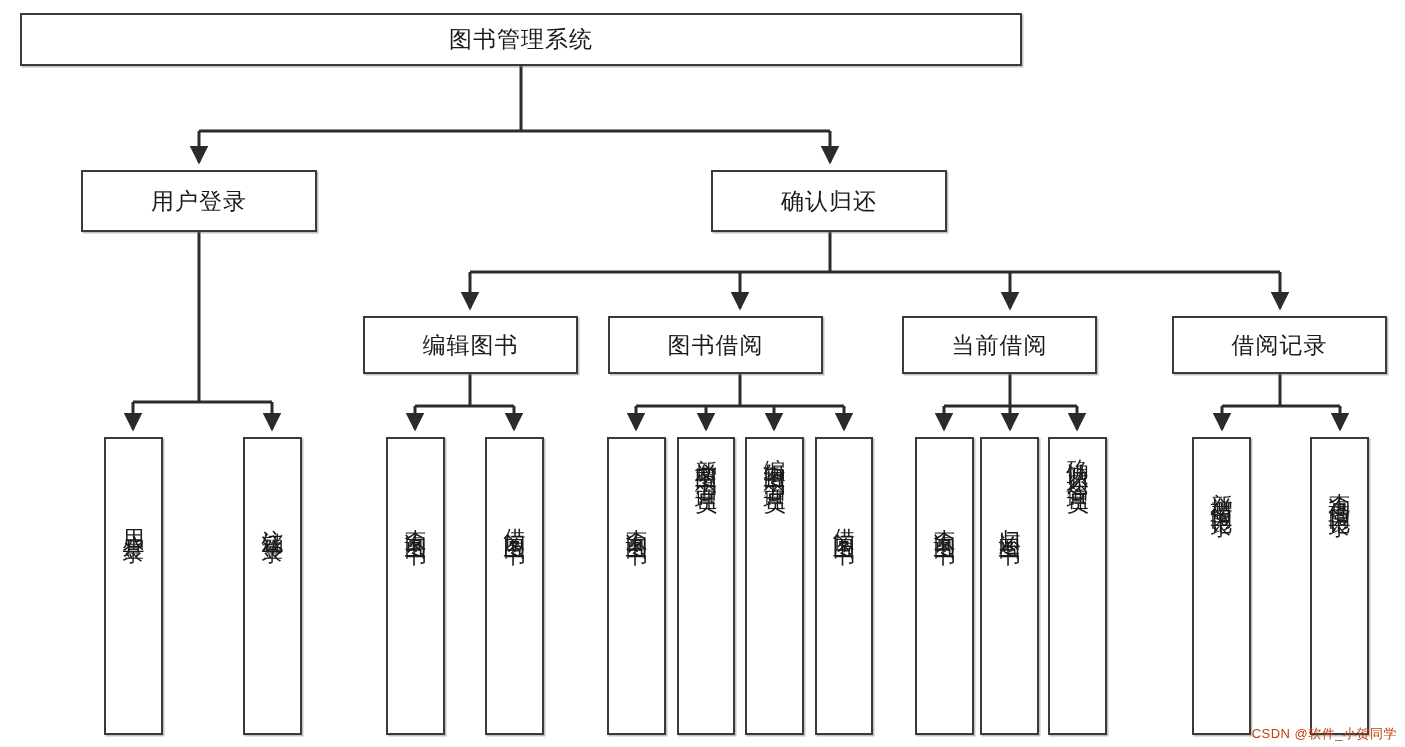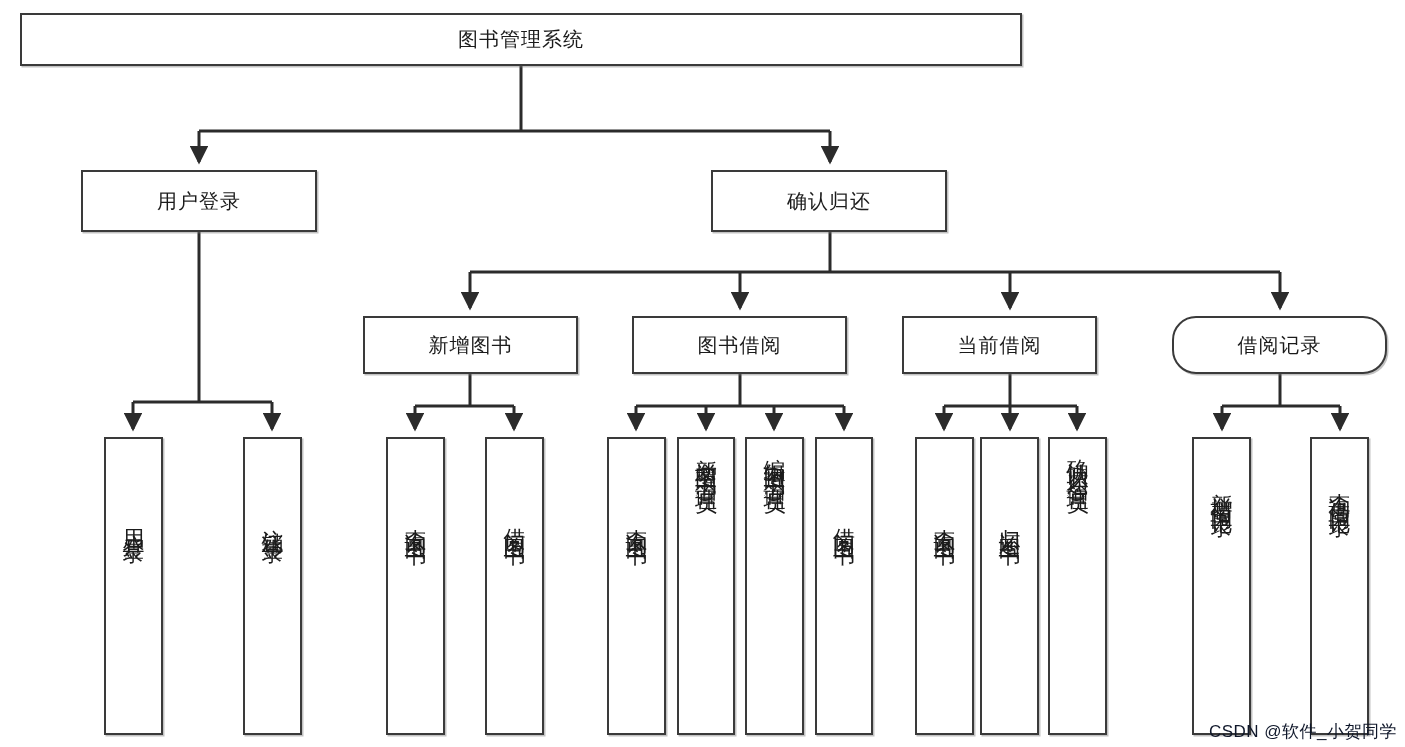--- a/index.html
+++ b/index.html
@@ -16,21 +16,21 @@
     box-sizing:border-box;
     border:2.5px solid #3a3a3a;
     background:#ffffff;
     display:flex;
     align-items:center;
     justify-content:center;
     color:#1b1b1b;
     box-shadow:1.5px 1.5px 0 rgba(120,120,120,0.45);
   }
   .node .lbl{
-    font-size:20px;
+    font-size:23px;
     letter-spacing:1px;
     line-height:1.25;
     white-space:nowrap;
   }
   .node.leaf .lbl{
     writing-mode:vertical-rl;
     text-orientation:upright;
     font-size:22px;
     letter-spacing:5px;
     white-space:nowrap;
@@ -39,22 +39,22 @@
   .node.leaf{
     align-items:flex-start;
     justify-content:center;
     padding-top:6px;
   }
   .node.leaf.topalign{padding-top:2px;}
   svg#wires{position:absolute;left:0;top:0;width:1405px;height:747px;pointer-events:none;}
   #watermark{
     position:absolute;
     right:8px;bottom:4px;
-    font-size:17px;
-    color:#0f172a;
+    font-size:13px;
+    color:#c2410c;
     letter-spacing:0.5px;
     white-space:nowrap;
   }
 </style>
 </head>
 <body>
 
 <div id="canvas">
 
   <svg id="wires" viewBox="0 0 1405 747">
@@ -115,29 +115,29 @@
   </div>
 
   <div class="node" style="left:81px;top:170px;width:236px;height:62px;">
     <span class="lbl">用户登录</span>
   </div>
   <div class="node" style="left:711px;top:170px;width:236px;height:62px;">
     <span class="lbl">确认归还</span>
   </div>
 
   <div class="node" style="left:363px;top:316px;width:215px;height:58px;">
-    <span class="lbl">新增图书</span>
+    <span class="lbl">编辑图书</span>
   </div>
-  <div class="node" style="left:632px;top:316px;width:215px;height:58px;">
+  <div class="node" style="left:608px;top:316px;width:215px;height:58px;">
     <span class="lbl">图书借阅</span>
   </div>
   <div class="node" style="left:902px;top:316px;width:195px;height:58px;">
     <span class="lbl">当前借阅</span>
   </div>
-  <div class="node" style="left:1172px;top:316px;width:215px;height:58px;border-radius:24px;">
+  <div class="node" style="left:1172px;top:316px;width:215px;height:58px;">
     <span class="lbl">借阅记录</span>
   </div>
 
   <div class="node leaf" style="left:104px;top:437px;width:59px;height:298px;padding-top:72px;">
     <span class="lbl">用户登录</span>
   </div>
   <div class="node leaf" style="left:243px;top:437px;width:59px;height:298px;padding-top:72px;">
     <span class="lbl">注销登录</span>
   </div>
 

